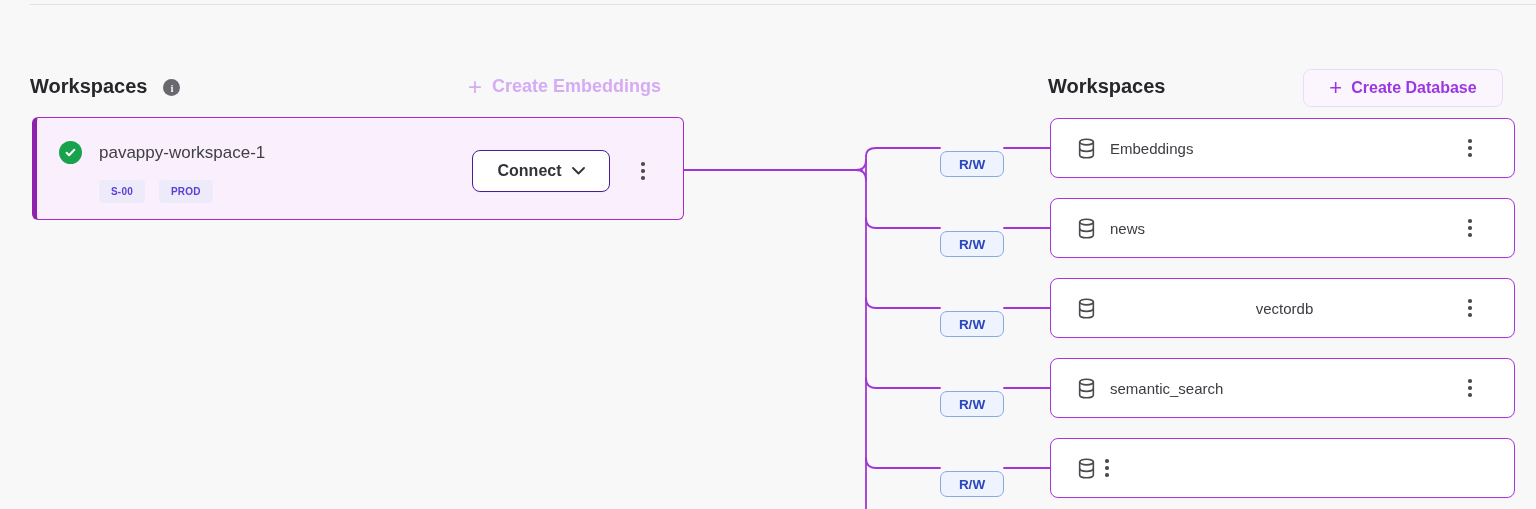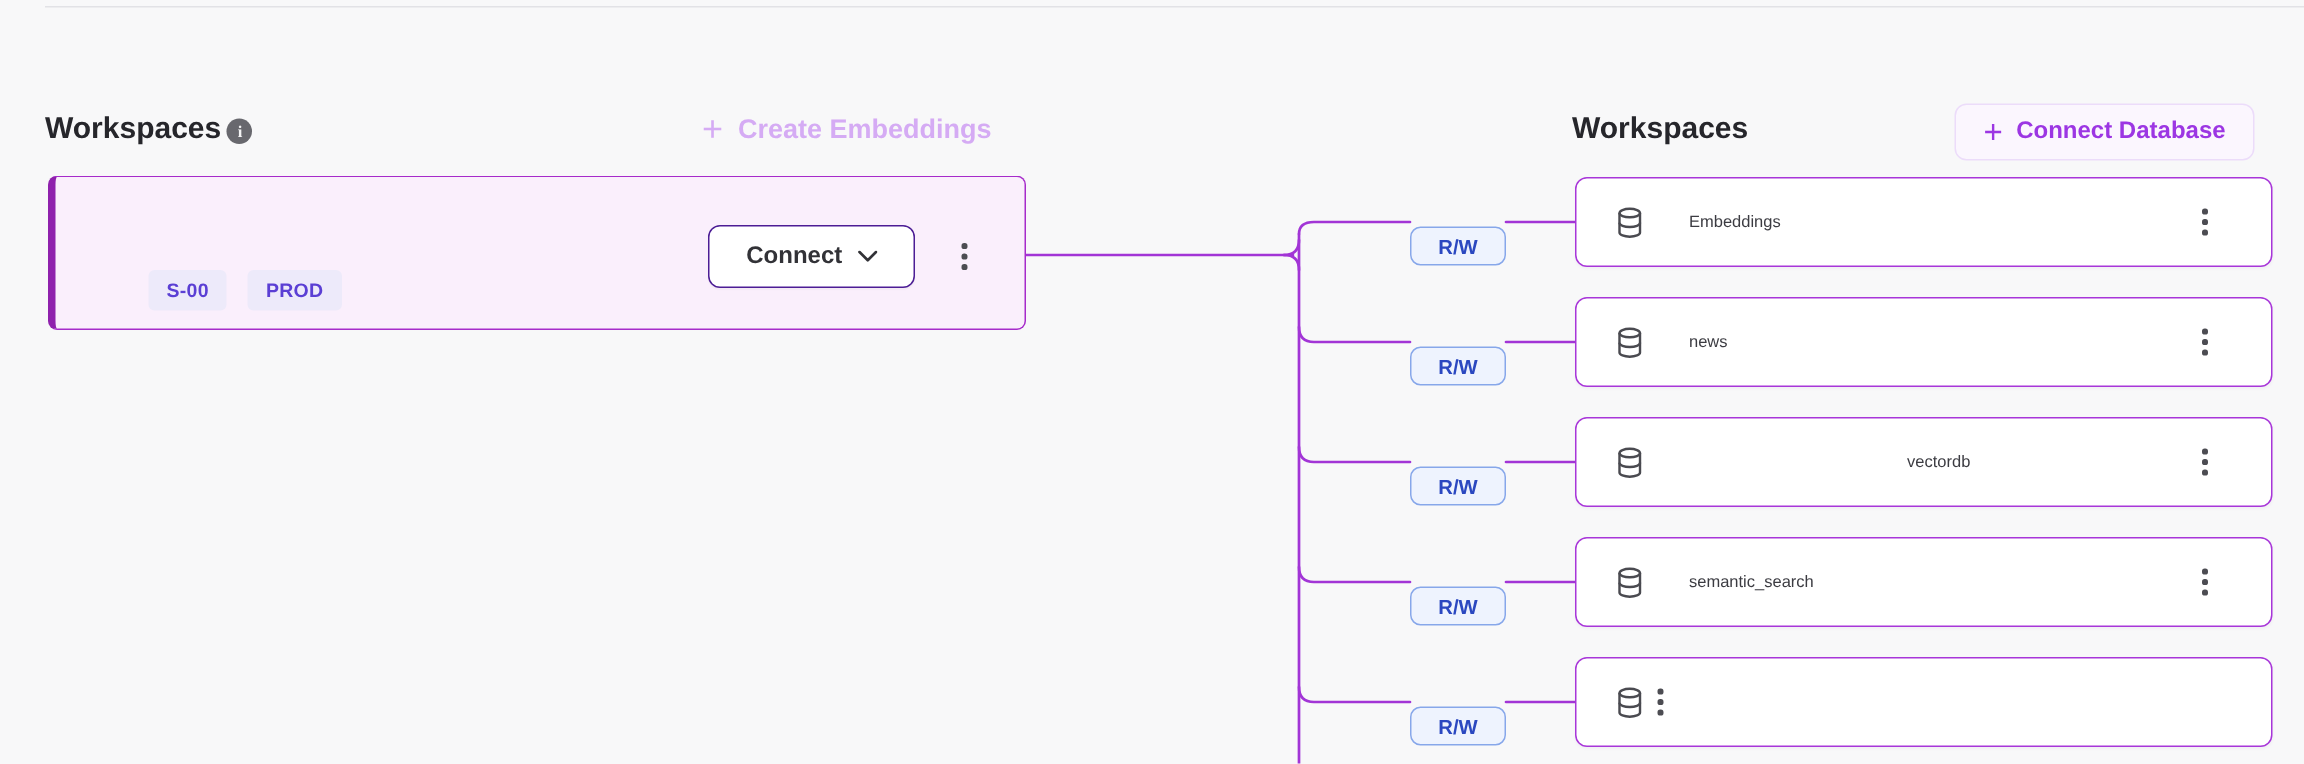--- a/index.html
+++ b/index.html
@@ -12,21 +12,21 @@
   .stage { position: relative; width: 1536px; height: 509px; background: #f8f8f9; }
 
   .top-divider {
     position: absolute; left: 30px; right: 0; top: 4px;
     height: 1px; background: #e2e2e6;
   }
 
   .panel-title {
     position: absolute; top: 75px;
     font-size: 20px; font-weight: 700; color: #26262b;
-    display: flex; align-items: center; gap: 4px;
+    display: flex; align-items: center; gap: 16px;
   }
   #workspaces-title { left: 30px; }
   #databases-title { left: 1048px; }
 
   .info-icon {
     width: 17px; height: 17px; border-radius: 50%;
     background: #68686e; color: #f4f4f5;
     font-size: 11px; font-weight: 700; font-family: "Liberation Serif", serif;
     display: inline-flex; align-items: center; justify-content: center;
     margin-top: 2px;
@@ -64,21 +64,21 @@
     width: 23px; height: 23px; border-radius: 50%; background: #17a24b;
     display: flex; align-items: center; justify-content: center; flex: none;
   }
   .ws-name { margin-left: 17px; font-size: 17px; color: #3f3f46; }
   .ws-row2 {
     position: absolute; left: 62px; top: 62px;
     display: flex; gap: 14px; align-items: center;
   }
   .ws-badge {
     background: #edeafa; color: #5b3fd4;
-    font-size: 13px; font-weight: 700; letter-spacing: .2px;
+    font-size: 10px; font-weight: 700; letter-spacing: .2px;
     padding: 6px 12px; border-radius: 4px;
   }
   .connect-btn {
     position: absolute; left: 435px; top: 32px; width: 138px; height: 42px;
     background: #ffffff; border: 1px solid #4c1d95; border-radius: 8px;
     font-family: "Liberation Sans", sans-serif;
     font-size: 16px; font-weight: 700; color: #323237;
     display: flex; align-items: center; justify-content: center; gap: 10px;
     cursor: pointer; box-shadow: 0 1px 1px rgba(0,0,0,.03);
   }
@@ -100,21 +100,21 @@
     display: flex; align-items: center; justify-content: center; margin-top: 16px;
   }
 
   .db-card {
     position: absolute; left: 1050px; width: 465px; height: 60px;
     background: #ffffff; border: 1.6px solid #a836d9; border-radius: 8px;
     display: flex; align-items: center;
     padding: 0 33px 0 26px;
     box-shadow: 0 1px 2px rgba(80, 30, 110, .04);
   }
-  .db-card .db-name { margin-left: 30px; font-size: 11px; color: #3c3c42; flex: 1; }
+  .db-card .db-name { margin-left: 14px; font-size: 15px; color: #3c3c42; flex: 1; }
 </style>
 </head>
 <body>
 
 <div class="stage">
 
   <div class="top-divider"></div>
 
   <div class="panel-title" id="workspaces-title">
     <span>Workspaces</span>
@@ -125,21 +125,21 @@
     <span class="plus">+</span>
     <span>Create Embeddings</span>
   </button>
 
   <div class="panel-title" id="databases-title">
     <span>Workspaces</span>
   </div>
 
   <button class="create-db-btn">
     <span class="plus">+</span>
-    <span>Connect Database</span>
+    <span>Create Database</span>
   </button>
 
   <svg class="connectors" width="1536" height="509">
     <g id="connector-paths" fill="none" stroke="#a235d6" stroke-width="1.8" stroke-linecap="round">
         <path d="M 683 170 H 862"></path>
         <path d="M 856 170 Q 866 170 866 160"></path>
         <path d="M 856 170 Q 866 170 866 180"></path>
         <path d="M 866 156 V 509"></path>
         <path d="M 866 156 Q 866 148 876 148 H 940"></path>
         <path d="M 1004 148 H 1050"></path>
@@ -148,20 +148,28 @@
         <path d="M 866 298 Q 866 308 876 308 H 940"></path>
         <path d="M 1004 308 H 1050"></path>
         <path d="M 866 378 Q 866 388 876 388 H 940"></path>
         <path d="M 1004 388 H 1050"></path>
         <path d="M 866 458 Q 866 468 876 468 H 940"></path>
         <path d="M 1004 468 H 1050"></path>
       </g>
   </svg>
 
   <div class="workspace-card">
+    <div class="ws-row1">
+      <span class="check-badge">
+        <svg width="13" height="13" viewBox="0 0 13 13">
+          <path d="M2.6 6.8l2.5 2.5 5.2-5.6" fill="none" stroke="#ffffff" stroke-width="2" stroke-linecap="round" stroke-linejoin="round"></path>
+        </svg>
+      </span>
+      <span class="ws-name">pavappy-workspace-1</span>
+    </div>
     <div class="ws-row2">
       <span class="ws-badge">S-00</span>
       <span class="ws-badge">PROD</span>
     </div>
     <button class="connect-btn">
       <span>Connect</span>
       <svg width="13" height="8" viewBox="0 0 13 8">
         <path d="M1 1l5.5 5.5L12 1" fill="none" stroke="#323237" stroke-width="1.8" stroke-linecap="round" stroke-linejoin="round"></path>
       </svg>
     </button>

